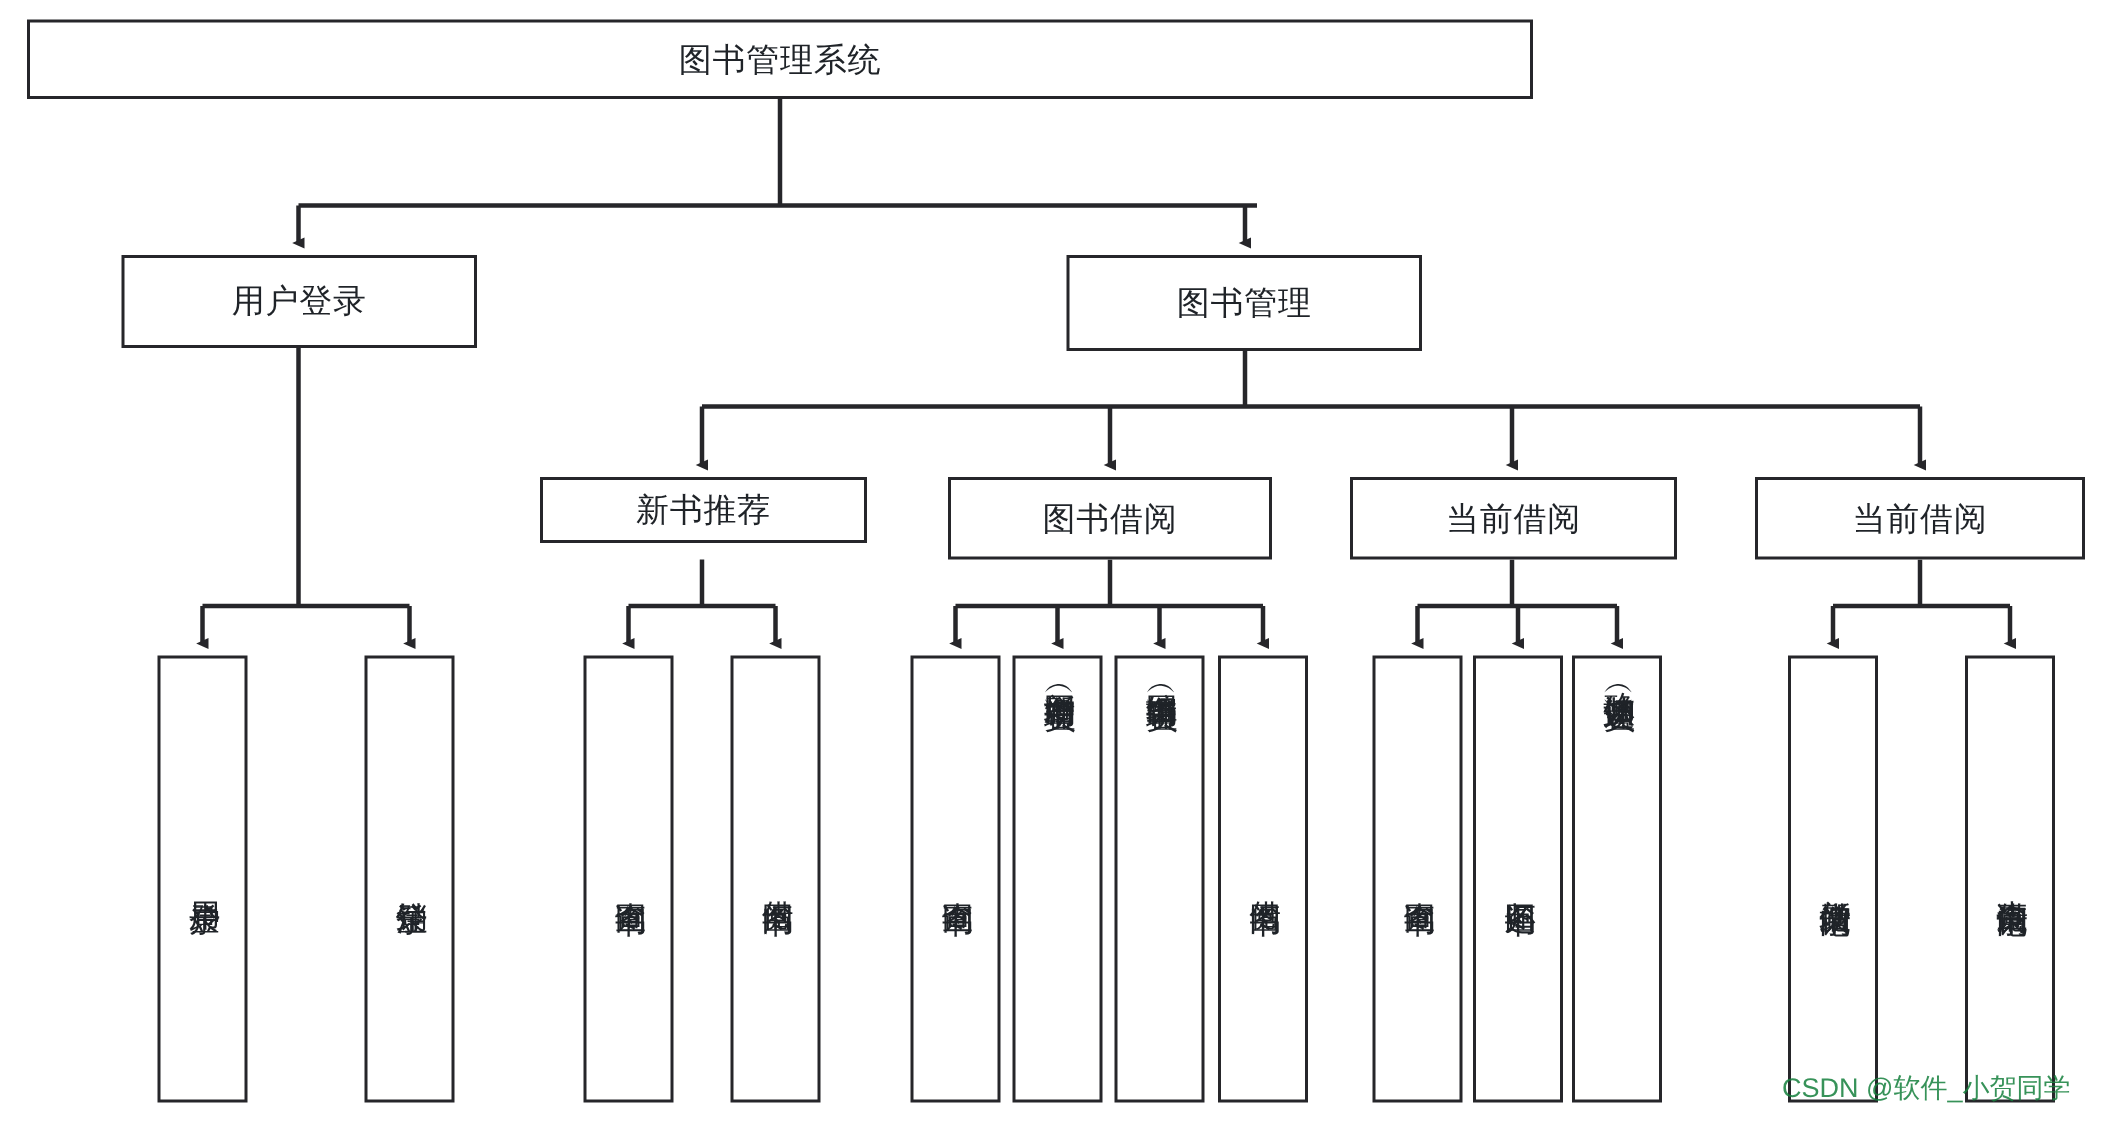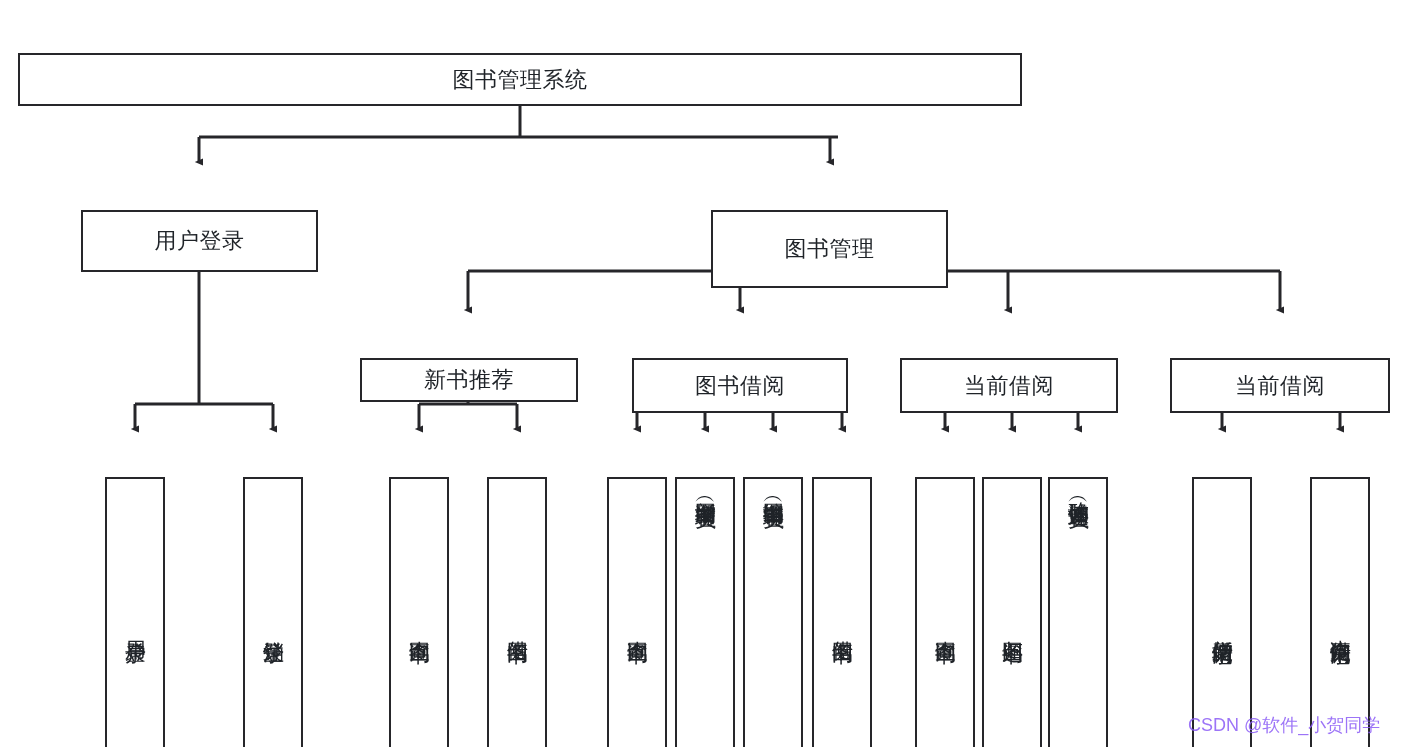--- a/index.html
+++ b/index.html
@@ -27,21 +27,20 @@
     height: 747px;
   }
   .node-box {
     position: absolute;
     box-sizing: border-box;
     background: #ffffff;
     border: 2px solid #26262a;
     display: flex;
     align-items: center;
     justify-content: center;
-    margin-top: 40px;
   }
   .node-box.horiz .node-label {
     font-size: 22px;
     color: #1f2328;
     letter-spacing: 0.5px;
     white-space: nowrap;
     line-height: 1;
   }
   .node-box.vert {
     align-items: flex-start;
@@ -60,21 +59,21 @@
   }
   .node-box.vert.centered {
     align-items: center;
     padding-top: 0;
   }
   .watermark {
     position: absolute;
     left: 1188px;
     top: 713px;
     font-size: 18px;
-    color: #8b5cf6;
+    color: #15803d;
     white-space: nowrap;
     opacity: 0.85;
     pointer-events: none;
   }
 </style>
 </head>
 <body>
 
 <div id="diagram-root">
 
@@ -128,21 +127,21 @@
     </g>
   </svg>
 
   <div class="node-box horiz" style="left:18px; top:13px; width:1004px; height:53px;">
     <span class="node-label">图书管理系统</span>
   </div>
 
   <div class="node-box horiz" style="left:81px; top:170px; width:237px; height:62px;">
     <span class="node-label">用户登录</span>
   </div>
-  <div class="node-box horiz" style="left:711px; top:170px; width:237px; height:78px;">
+  <div class="node-box horiz" style="left:711px; top:170px; width:237px; height:64px;">
     <span class="node-label">图书管理</span>
   </div>
 
   <div class="node-box horiz" style="left:360px; top:318px; width:218px; height:44px;">
     <span class="node-label">新书推荐</span>
   </div>
   <div class="node-box horiz" style="left:632px; top:318px; width:216px; height:55px;">
     <span class="node-label">图书借阅</span>
   </div>
   <div class="node-box horiz" style="left:900px; top:318px; width:218px; height:55px;">

